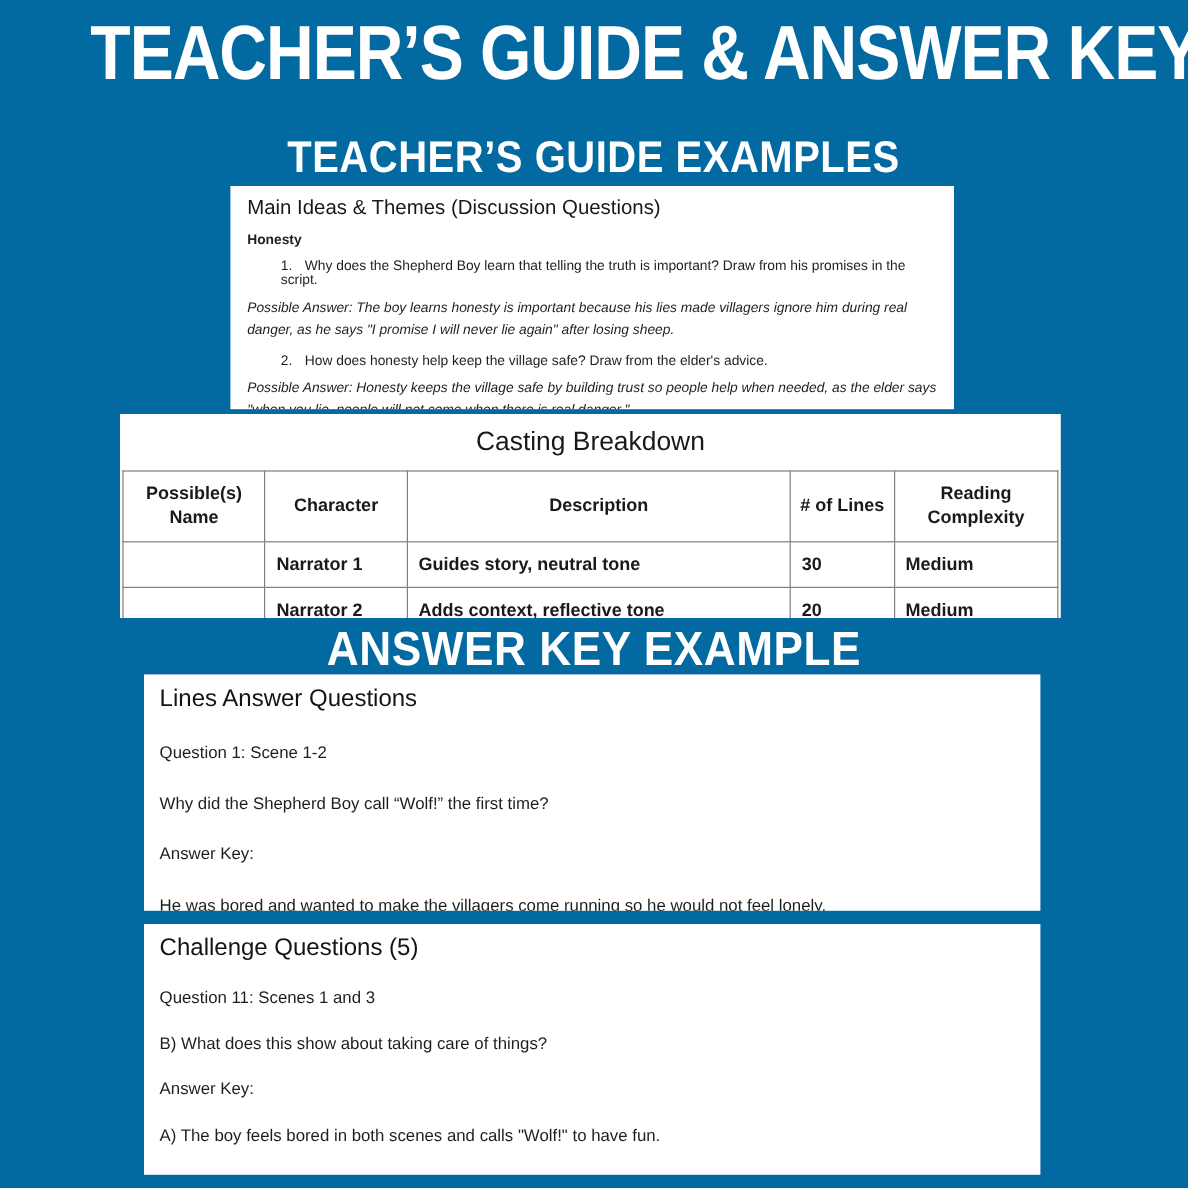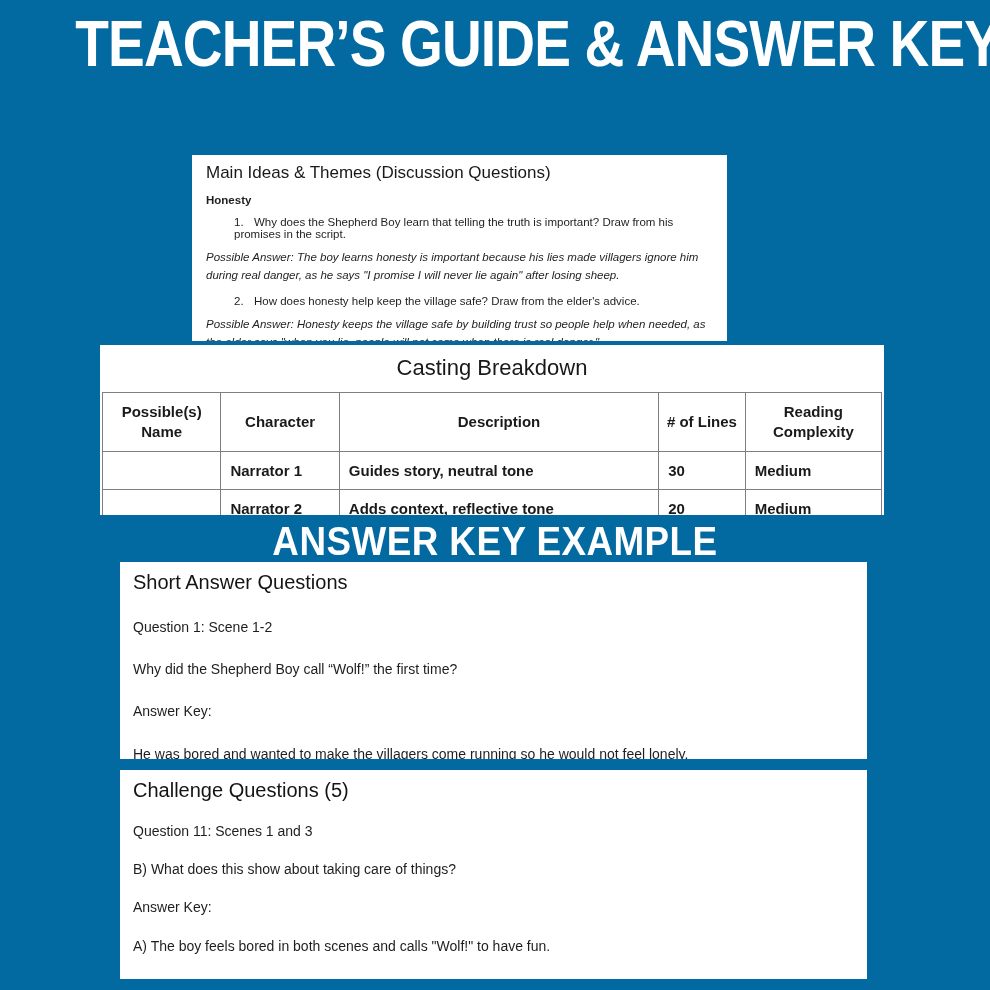--- a/index.html
+++ b/index.html
@@ -18,21 +18,21 @@
   .sec-heading{font-size:37px;font-weight:700;letter-spacing:0.5px;line-height:1.05;}
   .sec-heading .condense{transform:scaleX(0.9);}
   .guide-heading{top:112px;}
   .answer-heading{top:520px;font-size:40px;}
   .answer-heading .condense{transform:scaleX(0.92);}
 
   
   .panel{position:absolute;background:#ffffff;color:#1e1e1e;overflow:hidden;}
 
   
-  .discussion{left:192px;top:155px;width:535px;height:186px;padding:7px 14px 0 14px;box-sizing:border-box;}
+  .discussion{left:192px;top:155px;width:603px;height:186px;padding:7px 14px 0 14px;box-sizing:border-box;}
   .doc-title{font-size:17px;line-height:1.25;color:#191919;}
   .doc-theme{font-size:11.5px;font-weight:700;margin-top:11px;}
   .doc-q{font-size:11.5px;margin-top:10px;padding-left:28px;text-indent:0;}
   .doc-q .qnum{display:inline-block;width:20px;}
   .doc-ans{font-size:11.5px;font-style:italic;margin-top:9px;line-height:1.55;}
 
   
   .casting{left:100px;top:345px;width:784px;height:170px;box-sizing:border-box;padding:10px 2px 0 2px;}
   .casting-title{font-size:22px;text-align:center;color:#191919;line-height:1.2;}
   table.cast{width:100%;border-collapse:collapse;margin-top:11px;table-layout:fixed;}
@@ -54,20 +54,23 @@
   .challenge .ak-title{margin-bottom:6px;}
   p{margin:0;}
 </style>
 </head>
 <body>
 
 <div class="canvas">
 
   <div class="banner main-title">
     <span class="condense">TEACHER’S GUIDE &amp; ANSWER KEY</span>
+  </div>
+  <div class="banner sec-heading guide-heading">
+    <span class="condense">TEACHER’S GUIDE EXAMPLES</span>
   </div>
 
   <div class="panel discussion">
     <div class="doc-title">Main Ideas &amp; Themes (Discussion Questions)</div>
     <div class="doc-theme">Honesty</div>
 
     <div class="doc-q"><span class="qnum">1.</span><span>Why does the Shepherd Boy learn that telling the truth is important? Draw from his promises in the script.</span></div>
     <div class="doc-ans">Possible Answer: The boy learns honesty is important because his lies made villagers ignore him during real danger, as he says "I promise I will never lie again" after losing sheep.</div>
 
     <div class="doc-q"><span class="qnum">2.</span><span>How does honesty help keep the village safe? Draw from the elder's advice.</span></div>
@@ -110,21 +113,21 @@
         </tr>
       </tbody>
     </table>
   </div>
 
   <div class="banner sec-heading answer-heading">
     <span class="condense">ANSWER KEY EXAMPLE</span>
   </div>
 
   <div class="panel akpanel shortanswer">
-    <div class="ak-title">Short Answer Questions</div>
+    <div class="ak-title">Lines Answer Questions</div>
     <p class="ak-line">Question 1: Scene 1-2</p>
     <p class="ak-line">Why did the Shepherd Boy call “Wolf!” the first time?</p>
     <p class="ak-line">Answer Key:</p>
     <p class="ak-line">He was bored and wanted to make the villagers come running so he would not feel lonely.</p>
   </div>
 
   <div class="panel akpanel challenge">
     <div class="ak-title">Challenge Questions (5)</div>
     <p class="ak-line">Question 11: Scenes 1 and 3</p>
     <p class="ak-line">B) What does this show about taking care of things?</p>

